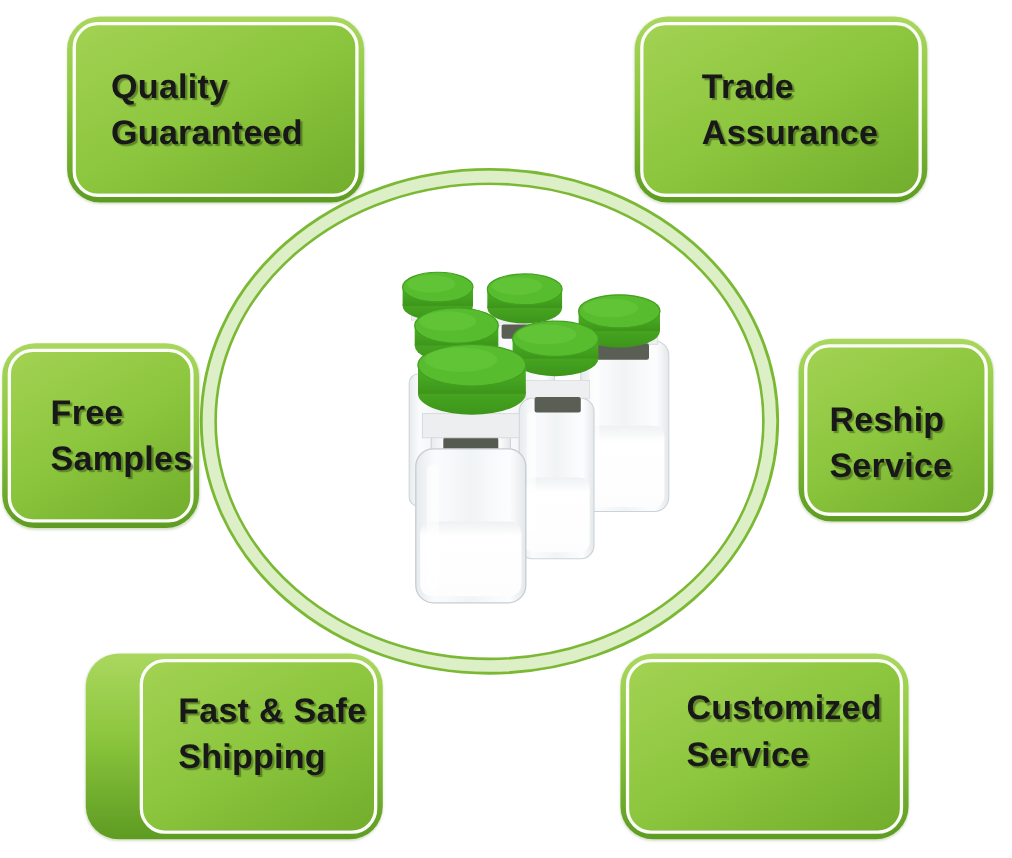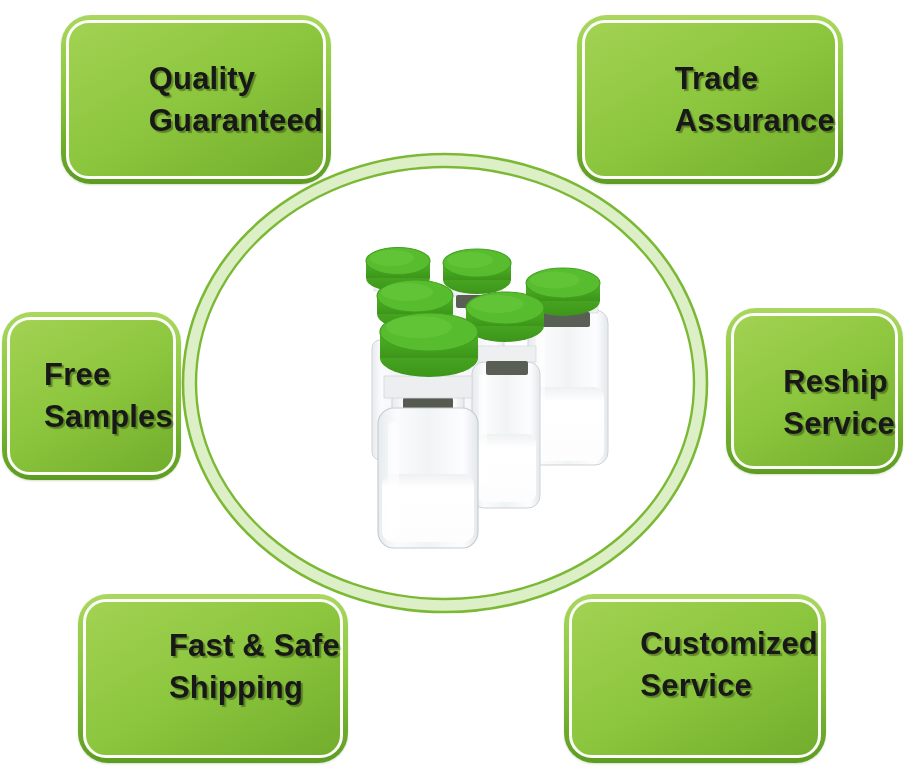--- a/index.html
+++ b/index.html
@@ -18,40 +18,39 @@
     background:linear-gradient(180deg,#aad75f 0%,#8cc63e 45%,#5d9b22 100%);
     box-shadow:0 1px 2px rgba(90,130,40,0.25);
   }
   .badge-inner{
     position:absolute;inset:5px;
     border:3px solid #fcfefa;
     border-radius:23px;
     background:linear-gradient(150deg,#a2d252 0%,#8bc53d 52%,#72ad2c 100%);
     display:flex;align-items:center;
     box-sizing:border-box;
-    justify-content:flex-end;
   }
   .badge-label{
     font-size:31px;font-weight:bold;line-height:42px;
     color:#181818;letter-spacing:.2px;
     text-shadow:2px 2px 1px rgba(35,55,10,.45);
     white-space:pre-line;
   }
   
   .b-quality {left:61px; top:15px; width:270px;height:169px;}
   .b-quality  .badge-inner{padding-left:32px;}
   .b-trade   {left:577px;top:15px; width:266px;height:169px;}
-  .b-trade    .badge-inner{padding-left:91px;}
+  .b-trade    .badge-inner{padding-left:53px;}
   .b-free    {left:2px;  top:312px;width:179px;height:168px;}
   .b-free     .badge-inner{padding-left:36px;}
   .b-reship  {left:726px;top:308px;width:177px;height:166px;}
   .b-reship   .badge-inner{padding-left:20px;}
   .b-reship   .badge-label{transform:translateY(12px);}
   .b-fast    {left:78px; top:594px;width:270px;height:169px;}
-  .b-fast     .badge-inner{padding-left:20px;}
+  .b-fast     .badge-inner{padding-left:32px;margin-left:44px;}
   .b-fast     .badge-label{transform:translateY(-12px);}
   .b-custom  {left:564px;top:594px;width:262px;height:169px;}
   .b-custom   .badge-inner{padding-left:24px;}
   .b-custom   .badge-label{transform:translateY(-14px);margin-left:28px;}
 </style>
 </head>
 <body>
 
 <div class="canvas">
 

